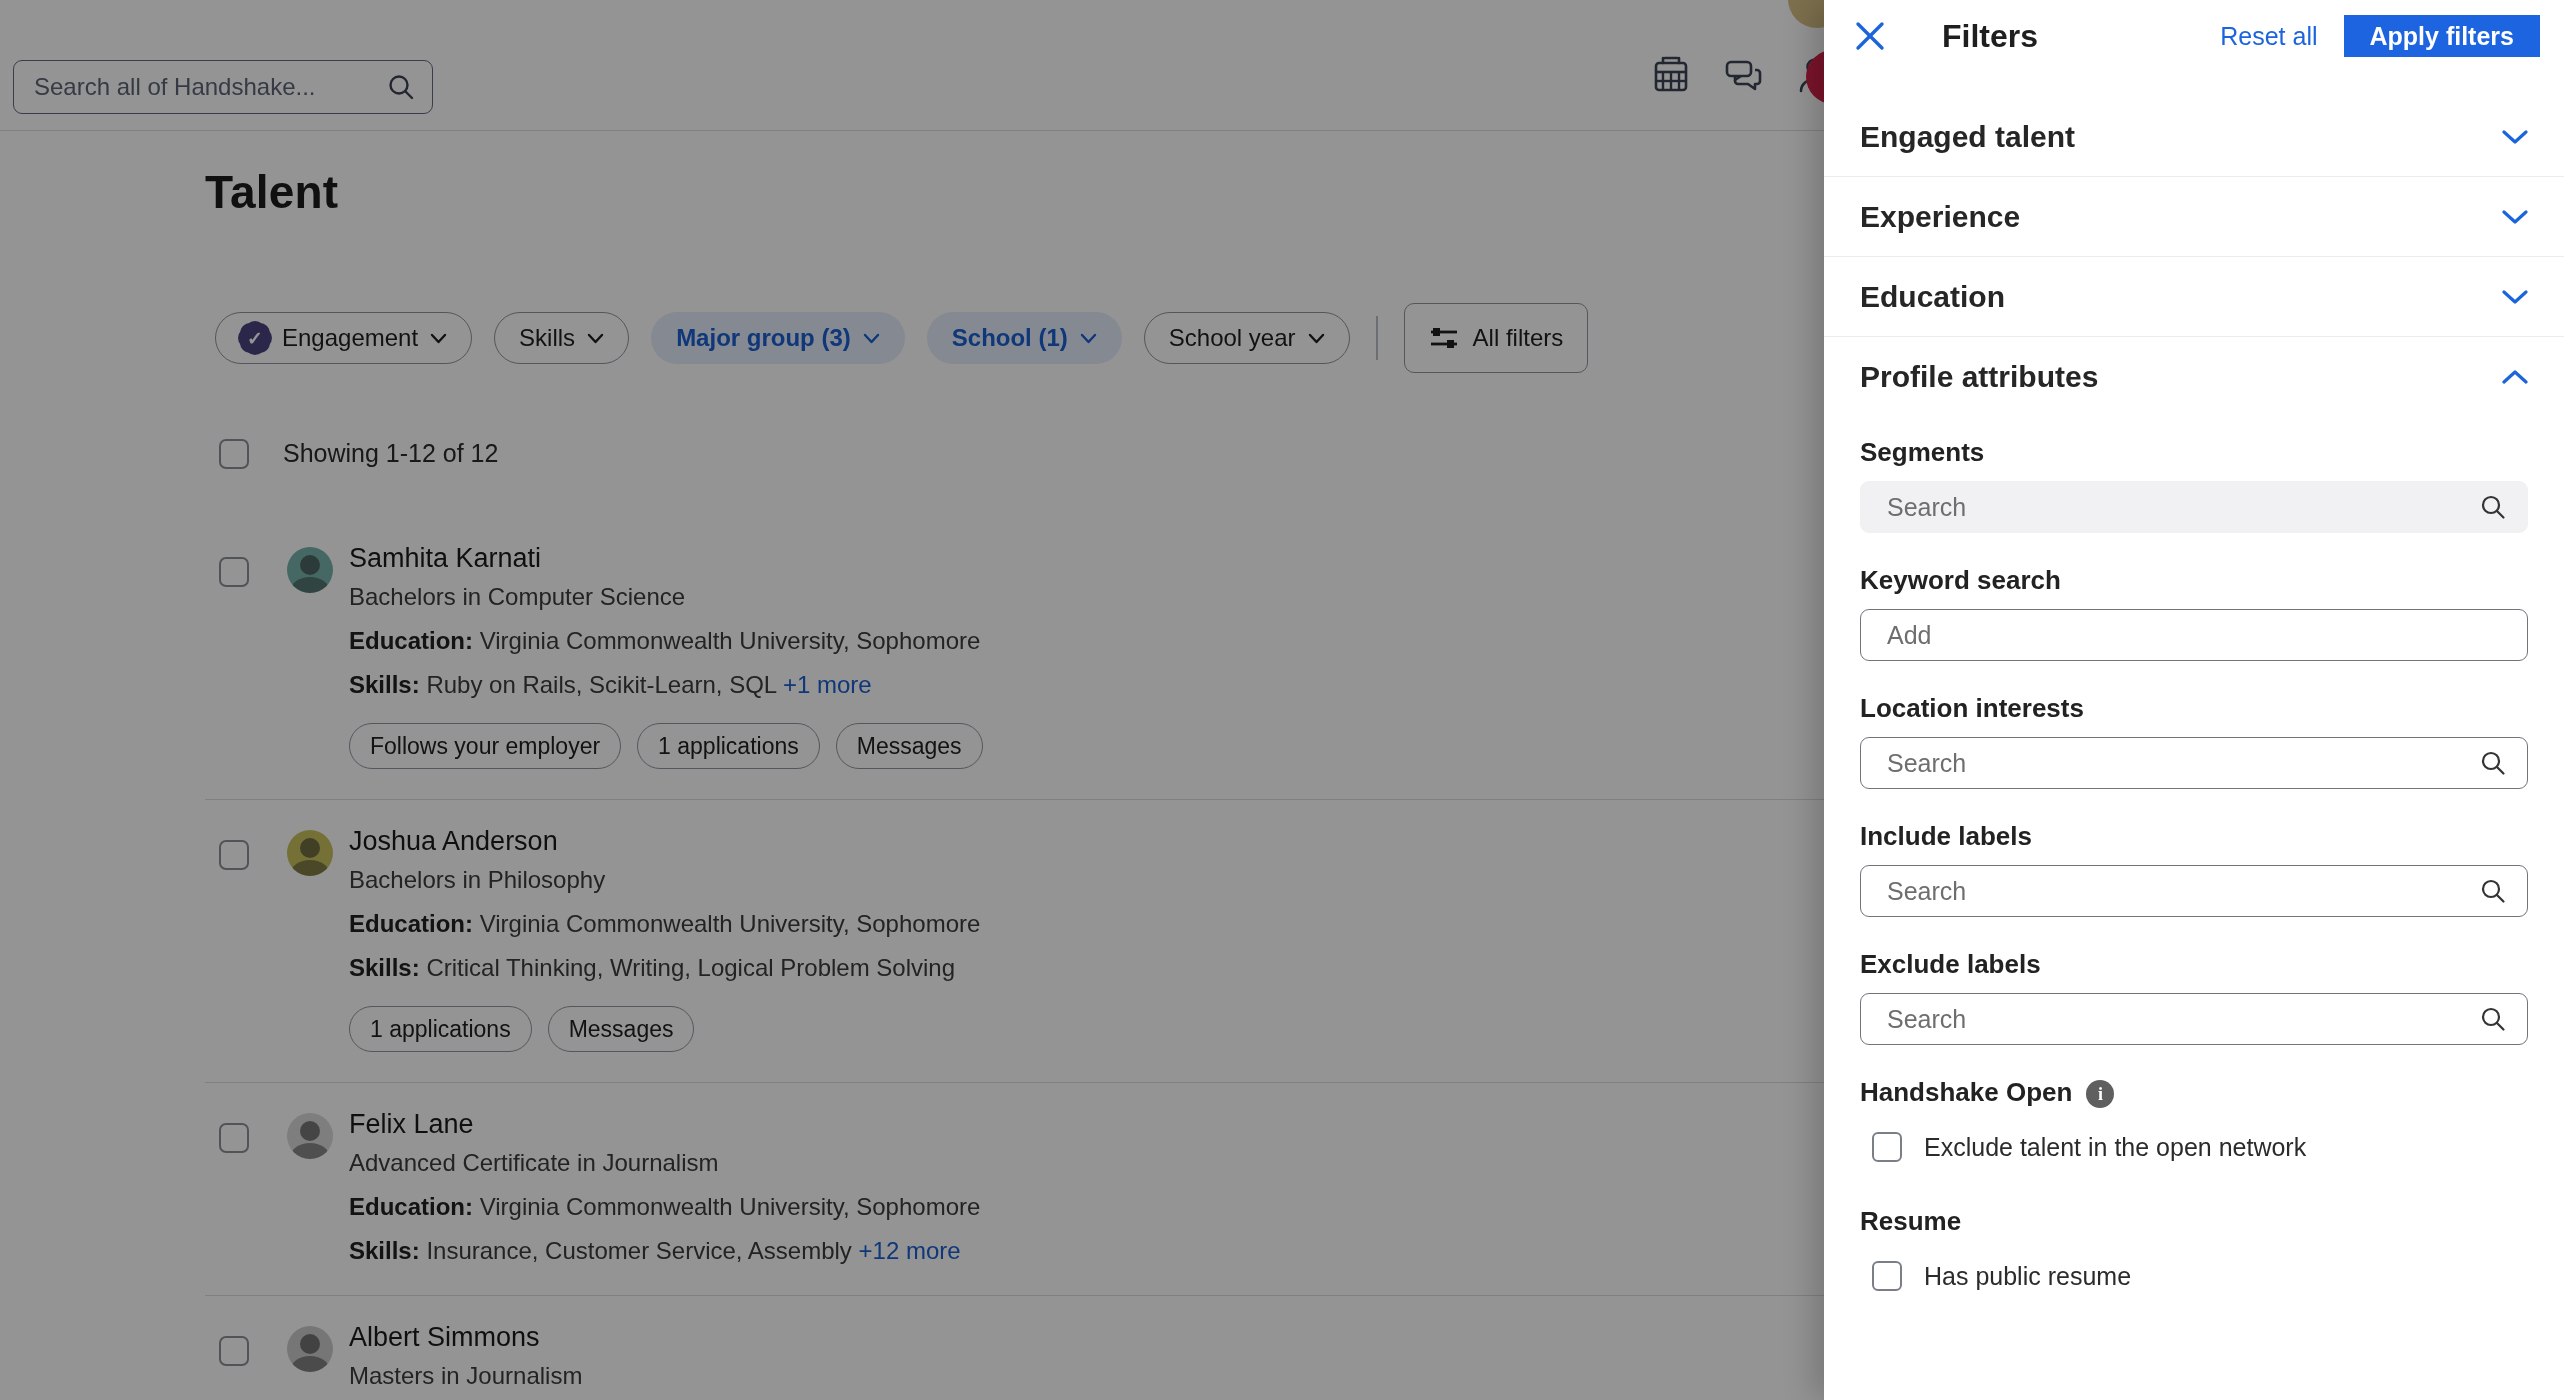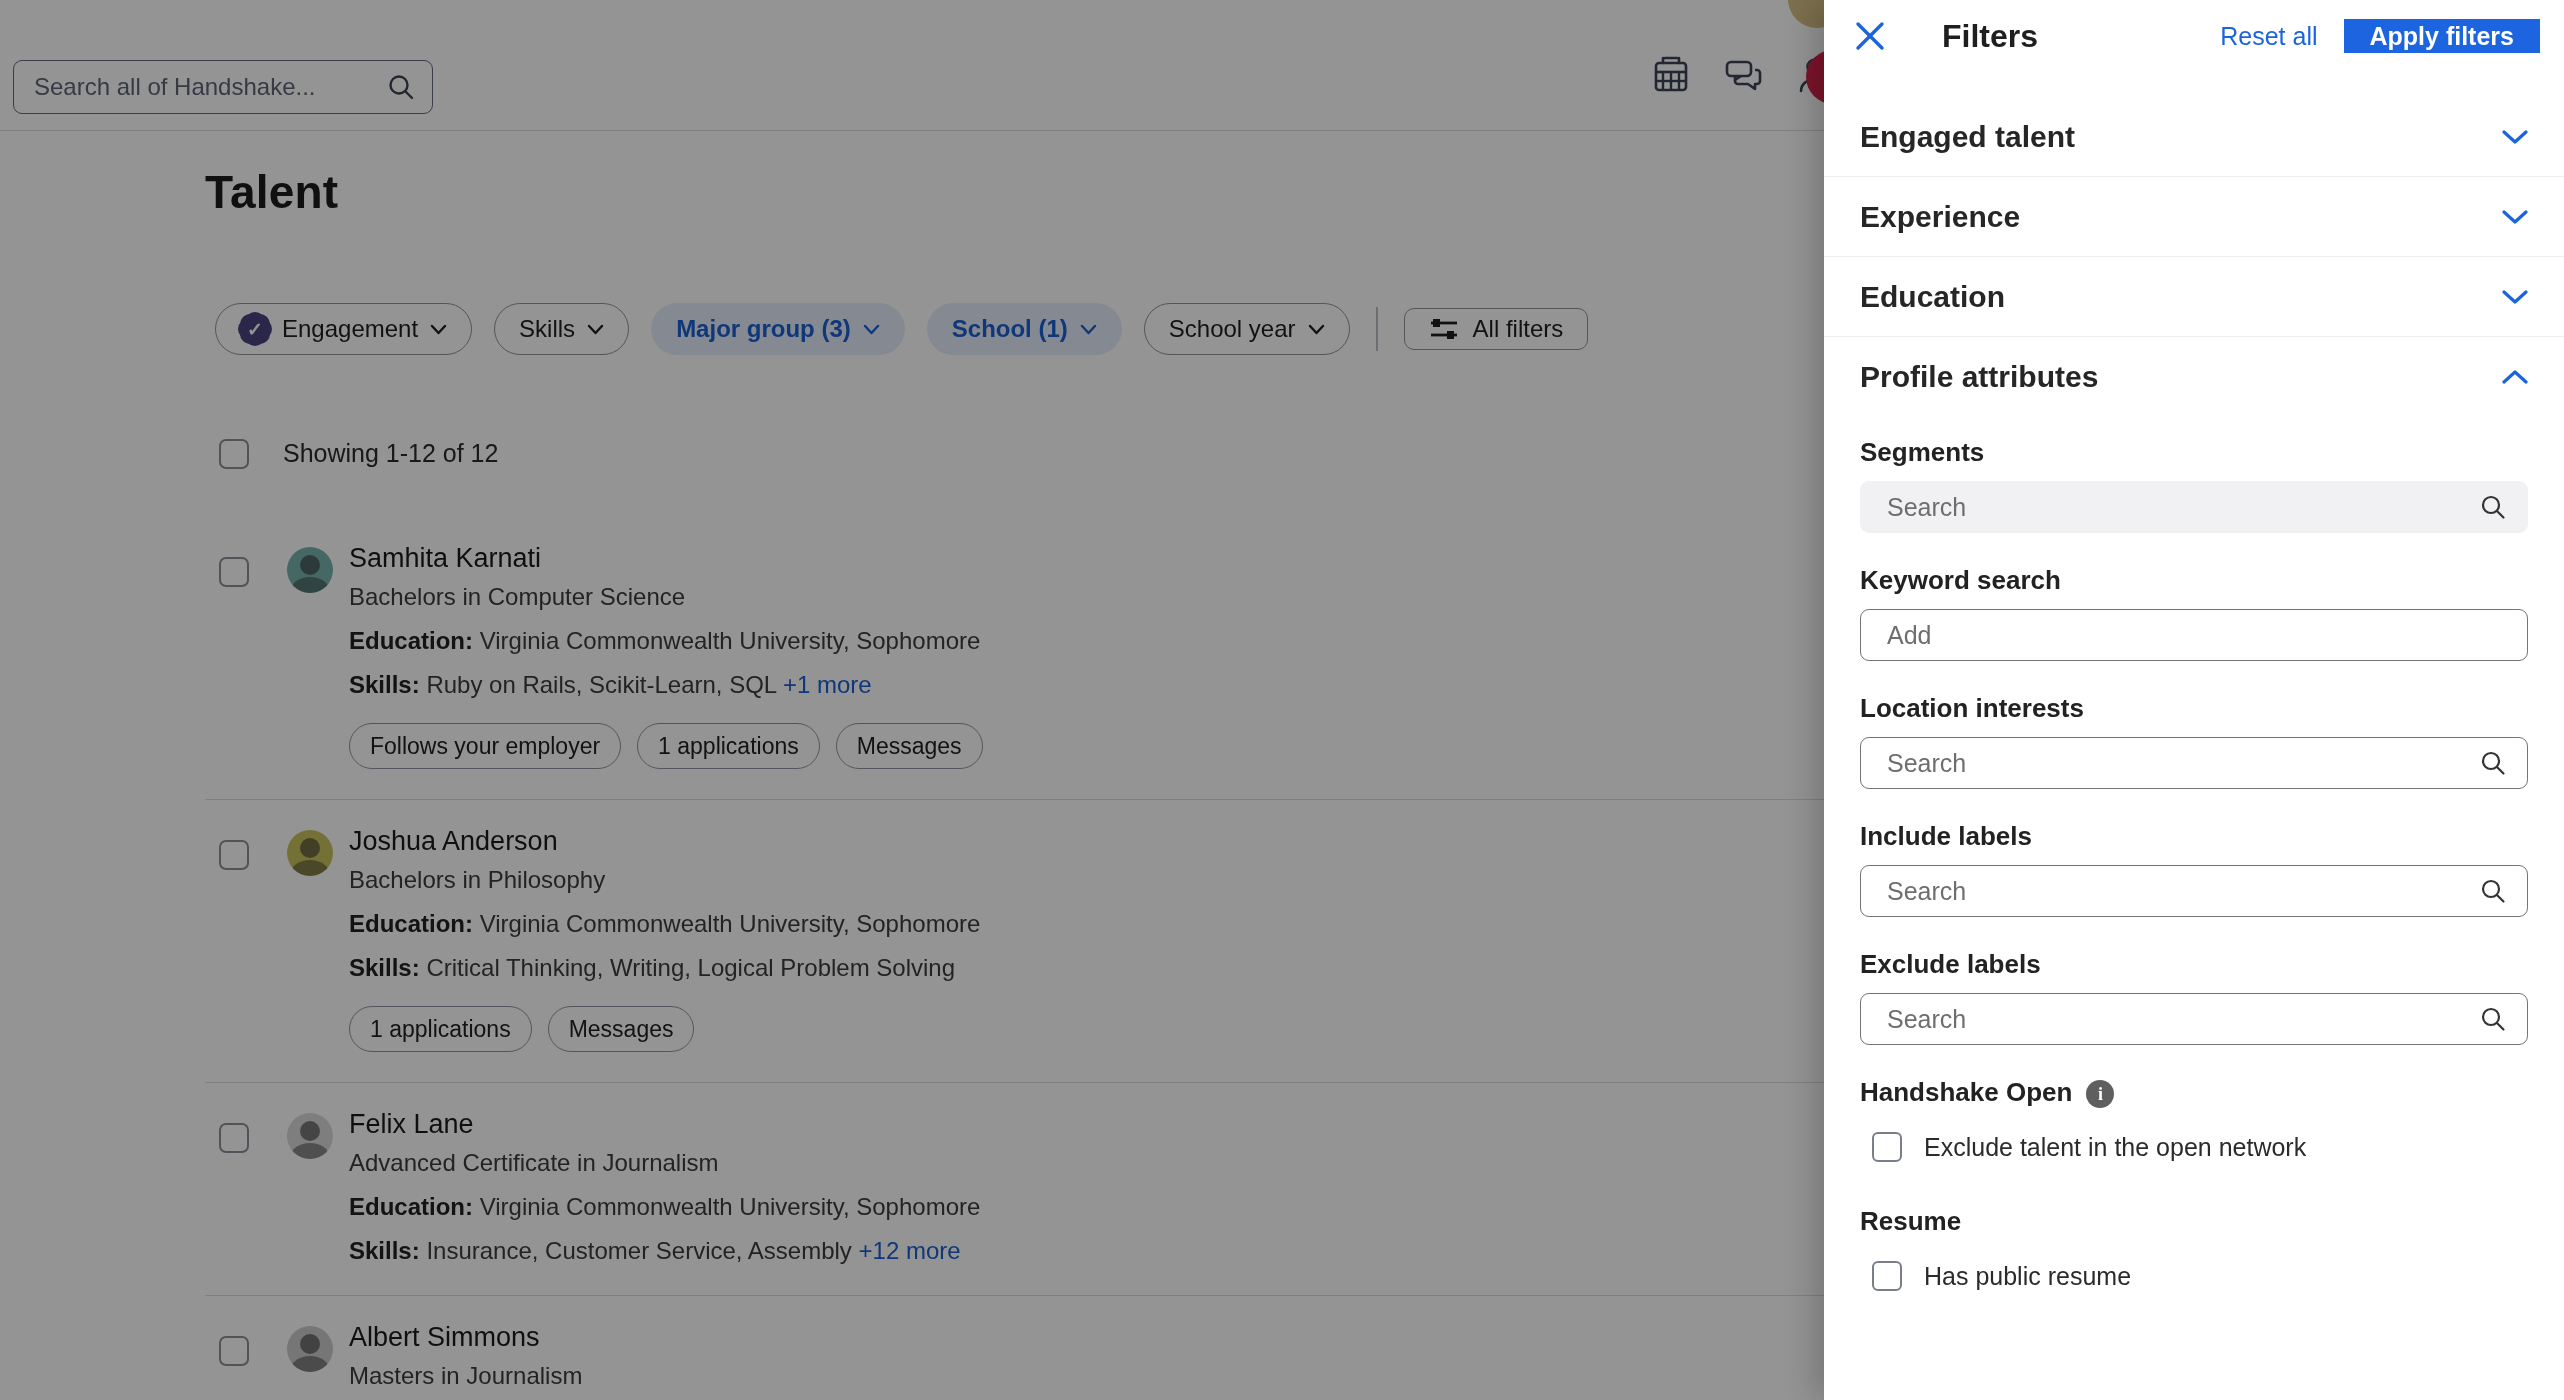--- a/index.html
+++ b/index.html
@@ -32,21 +32,21 @@
     font-size:24px; font-weight:500; color:#1f1f1f; cursor:pointer; white-space:nowrap; }
   .chip.active { border-color:transparent; background:#e4edfb; color:#1a5fd0; font-weight:600; }
   .chip .chev { width:17px; height:11px; }
   .badge-seal { position:relative; width:30px; height:30px; flex:none; }
   .badge-seal::before, .badge-seal::after { content:""; position:absolute; inset:0;
     background:#4a4480; border-radius:34%; }
   .badge-seal::after { transform:rotate(45deg); }
   .badge-seal span { position:absolute; inset:0; z-index:2; color:#fff; font-size:19px;
     font-weight:700; display:flex; align-items:center; justify-content:center; }
   .vdiv { width:2px; height:44px; background:#b9bec6; margin:0 4px; }
-  .allfilters { display:flex; align-items:center; gap:14px; height:42px; padding:0 24px;
+  .allfilters { display:flex; align-items:center; gap:14px; height:70px; padding:0 24px;
     border:1.5px solid #8f959e; border-radius:10px; font-size:24px; font-weight:500;
     color:#1f1f1f; background:#fff; cursor:pointer; }
 
   .results-row { position:absolute; top:308px; left:14px; display:flex; gap:34px; }
   .cbx { width:30px; height:30px; border:2px solid #8a8f98; border-radius:7px; background:#fff; cursor:pointer; flex:none; }
   .results-text { font-size:25px; color:#2b2b2b; }
 
   .cards { position:absolute; top:386px; left:0; width:1619px; }
   .card { display:flex; padding:26px 0 30px 14px; border-bottom:1px solid #dcdcdc; }
   .card:last-child { border-bottom:none; }
@@ -73,21 +73,21 @@
     background:rgba(0,0,0,0.42); z-index:50; }
 
   
   .panel { position:absolute; left:1824px; top:0; width:740px; height:1400px; background:#fff;
     z-index:100; box-shadow:-10px 0 30px rgba(0,0,0,.20); }
   .panel-hdr { display:flex; align-items:center; height:72px; padding:0 24px 0 28px; }
   .close-btn { width:36px; height:36px; cursor:pointer; display:flex; align-items:center; justify-content:center; }
   .panel-title { font-size:32px; font-weight:700; color:#1f1f1f; margin-left:54px; flex:1; }
   .reset-btn { font-size:25px; font-weight:500; color:#1c64dc; background:none; border:none;
     cursor:pointer; margin-right:26px; font-family:inherit; }
-  .apply-btn { height:34px; padding:0 26px; background:#1d64e0; color:#fff; border:none;
+  .apply-btn { height:42px; padding:0 26px; background:#1d64e0; color:#fff; border:none;
     border-radius:0; font-size:25px; font-weight:600; cursor:pointer; font-family:inherit; }
 
   .sections { margin-top:25px;text-align:center; }
   .sec-row { display:flex; align-items:center; justify-content:space-between;
     height:80px; padding:0 36px; cursor:pointer; }
   .sec-row.bordered { border-bottom:1px solid #ececec; }
   .sec-label { font-size:30px; font-weight:700; color:#262626; }
   .sec-chev { width:26px; height:16px; }
 
   .pa-body { padding:20px 36px 0 36px; }

